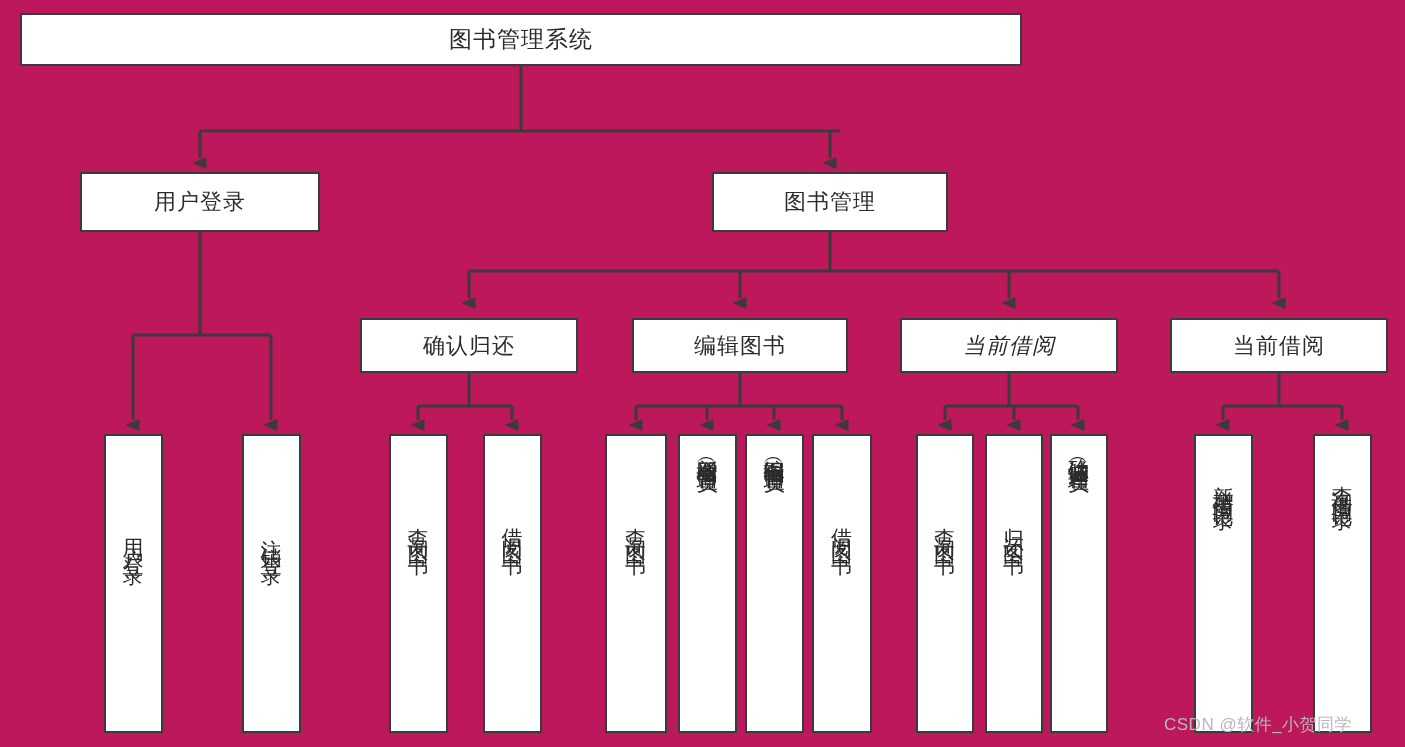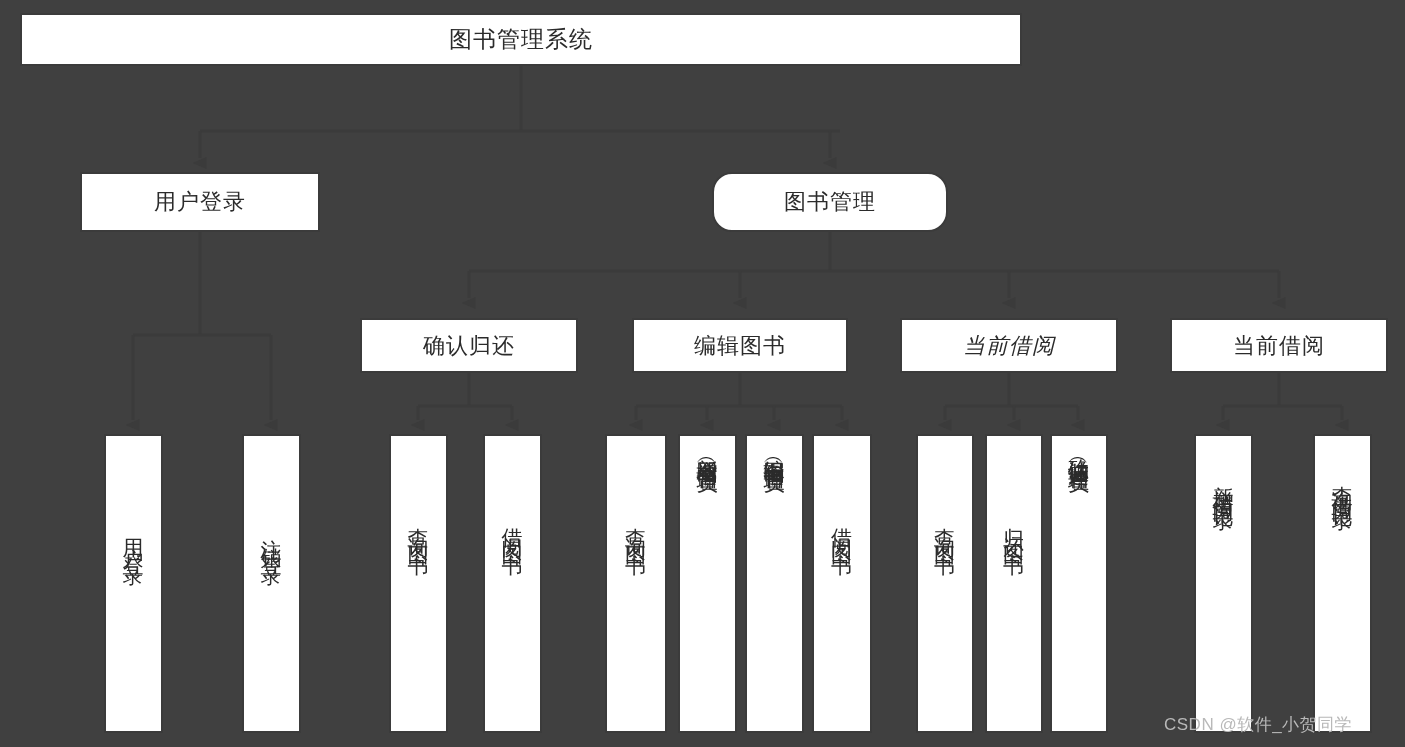--- a/index.html
+++ b/index.html
@@ -8,21 +8,21 @@
     padding: 0;
     background: #ffffff;
   }
   body {
     font-family: "Liberation Sans", "DejaVu Sans", sans-serif;
   }
   #canvas {
     position: relative;
     width: 1405px;
     height: 747px;
-    background: #404040;
+    background: #be185d;
     overflow: hidden;
   }
   #edges {
     position: absolute;
     left: 0;
     top: 0;
     width: 1405px;
     height: 747px;
     pointer-events: none;
   }
@@ -139,21 +139,21 @@
     </g>
   </svg>
 
   <div class="node horiz root" style="left:20px; top:13px; width:1002px; height:53px;">
     <span class="label">图书管理系统</span>
   </div>
 
   <div class="node horiz" style="left:80px; top:172px; width:240px; height:60px;">
     <span class="label">用户登录</span>
   </div>
-  <div class="node horiz" style="left:712px; top:172px; width:236px; height:60px;border-radius:20px;">
+  <div class="node horiz" style="left:712px; top:172px; width:236px; height:60px;">
     <span class="label">图书管理</span>
   </div>
 
   <div class="node horiz" style="left:360px; top:318px; width:218px; height:55px;">
     <span class="label">确认归还</span>
   </div>
   <div class="node horiz" style="left:632px; top:318px; width:216px; height:55px;">
     <span class="label">编辑图书</span>
   </div>
   <div class="node horiz" style="left:900px; top:318px; width:218px; height:55px;font-style:italic;">

